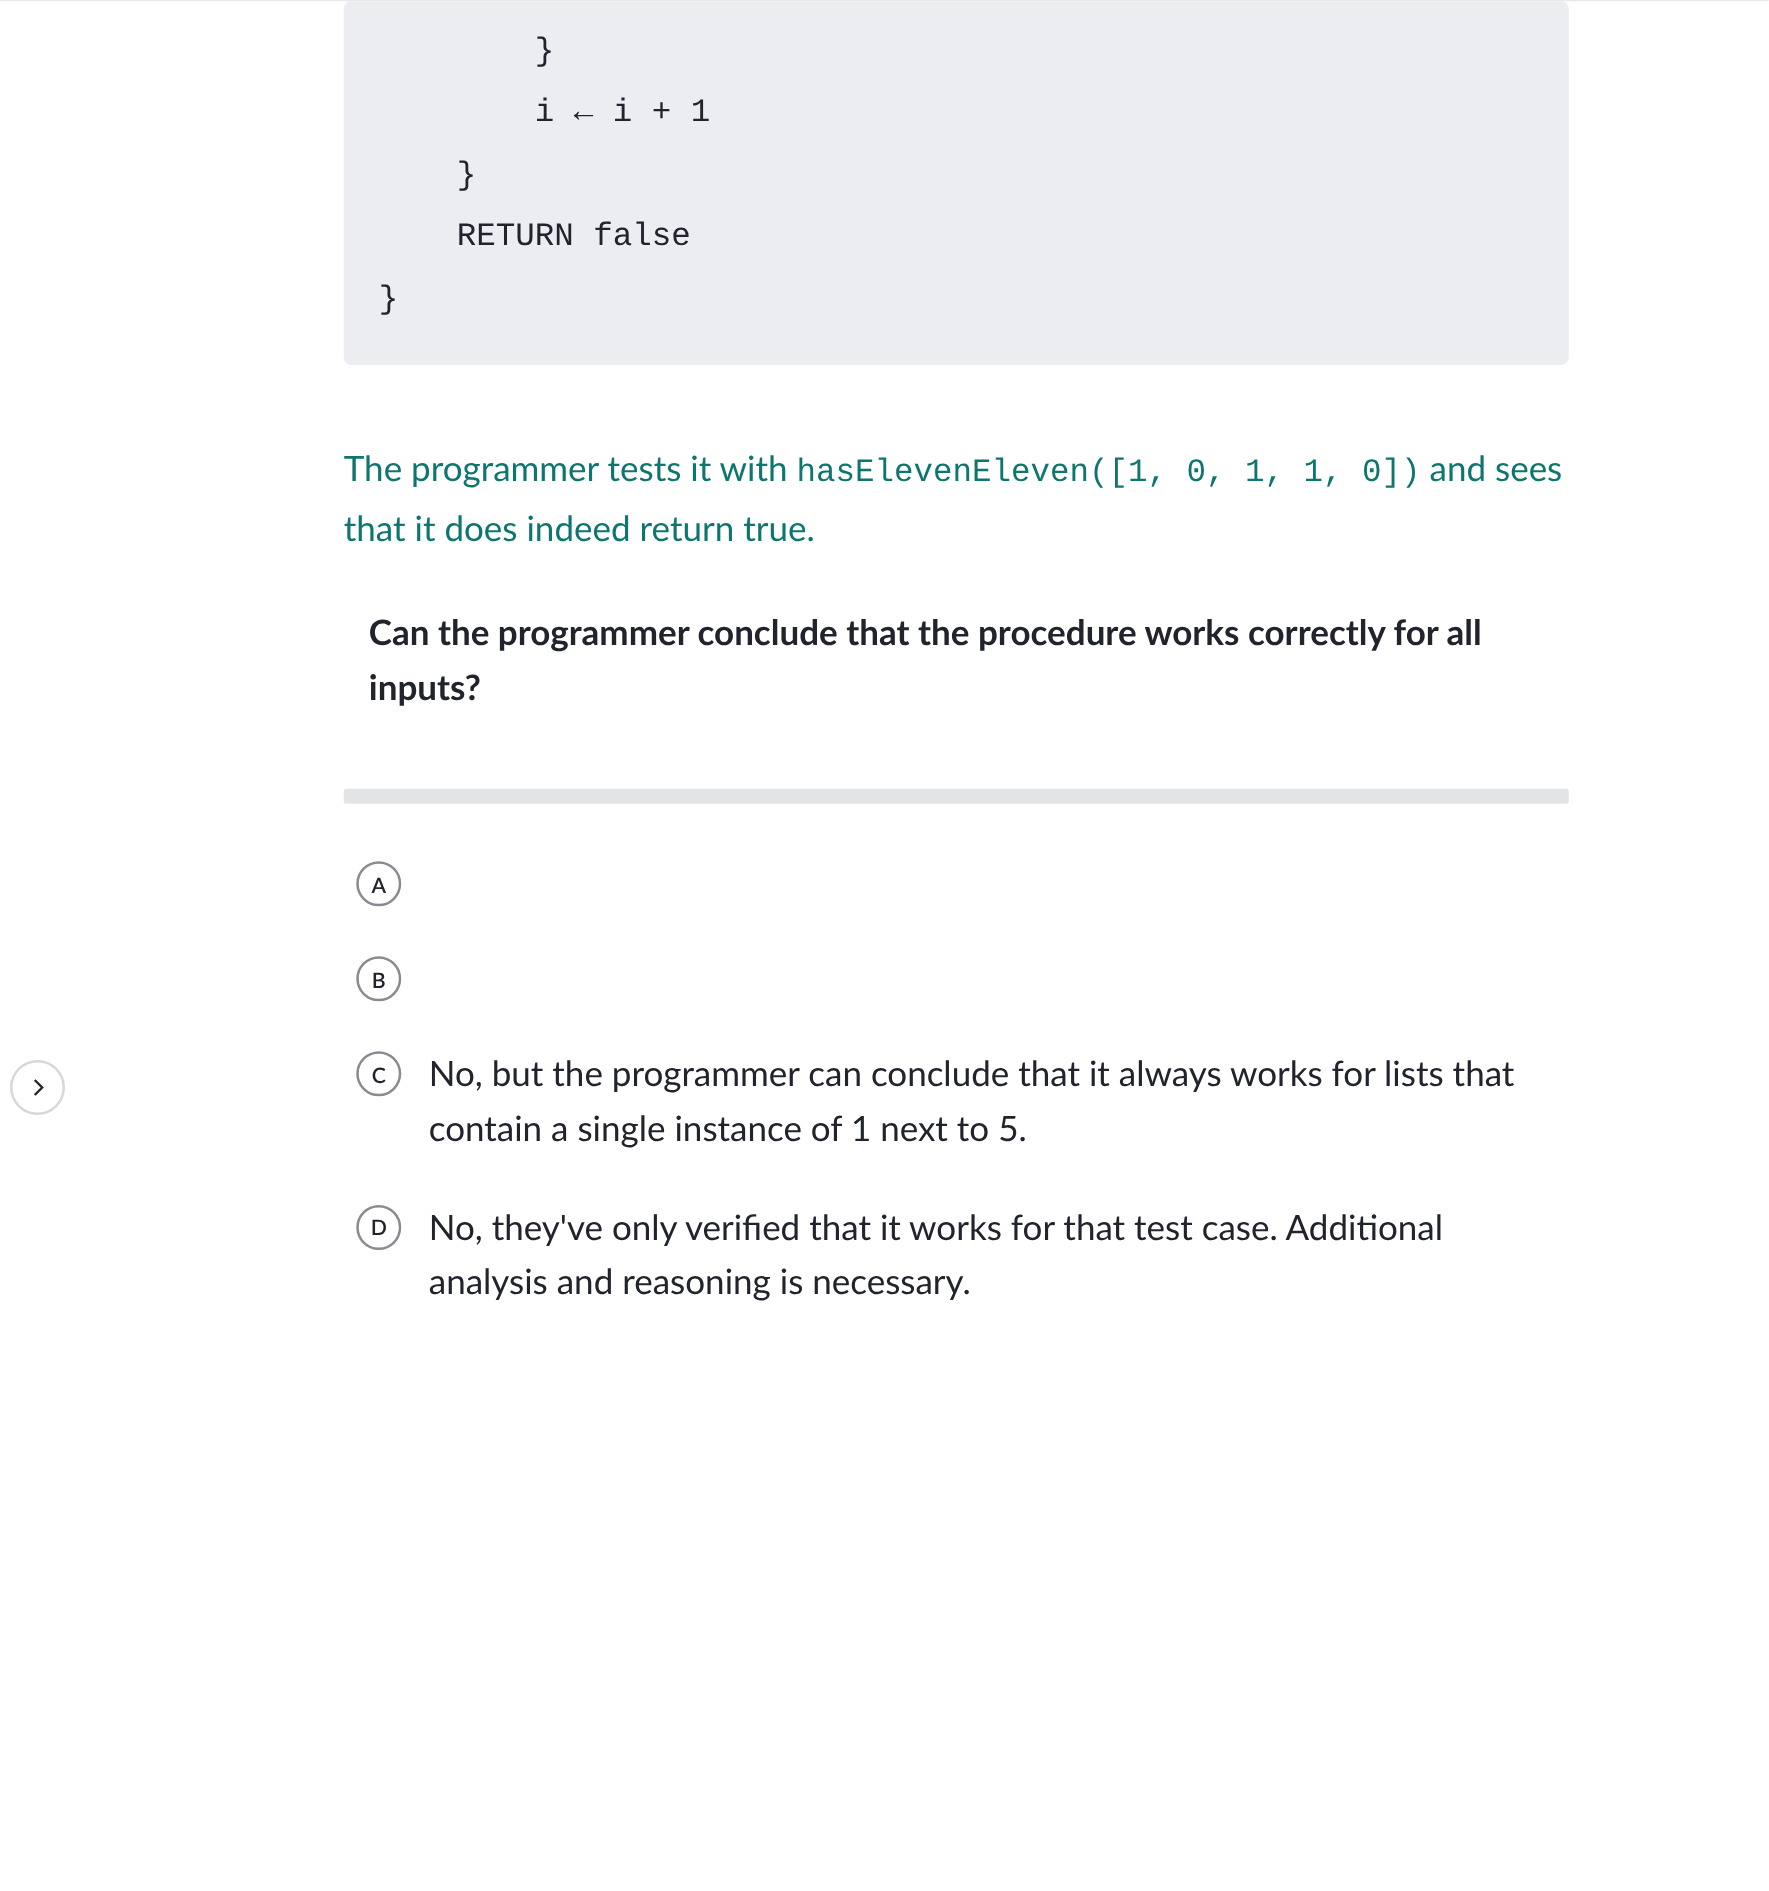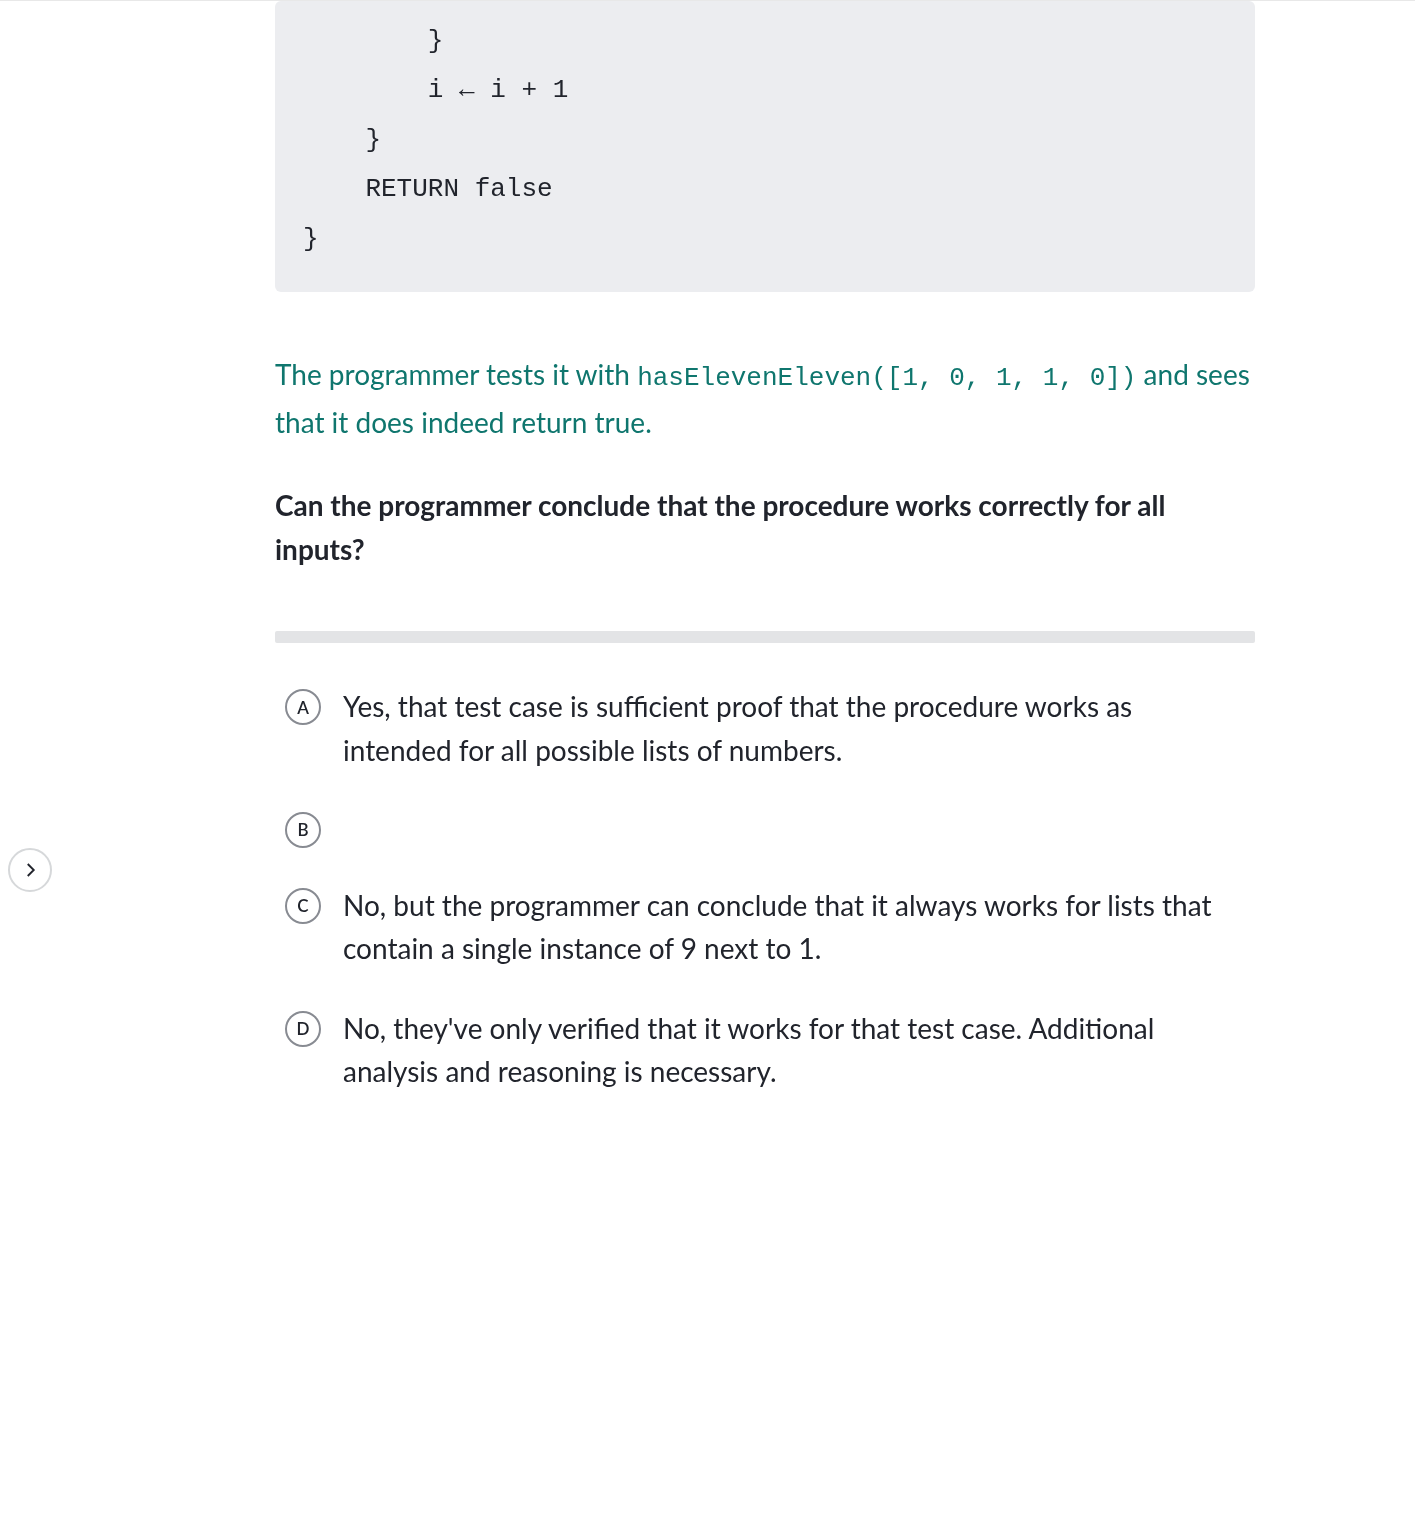--- a/index.html
+++ b/index.html
@@ -59,20 +59,21 @@
   .prose .mono {
     font-family: "SFMono-Regular", Consolas, "Liberation Mono", Menlo, Courier, monospace;
     font-size: 26px;
   }
   .question-bold {
     font-size: 28px;
     line-height: 1.55;
     font-weight: 700;
     color: #21242c;
     margin-bottom: 60px;
+    margin-left: 20px;
   }
   .choose-label {
     font-size: 26px;
     font-weight: 700;
     color: #21242c;
     margin-bottom: 14px;
   }
   .progress-track {
     height: 12px;
     background: #e3e4e6;
@@ -140,30 +141,29 @@
 
   <p class="question-bold">Can the programmer conclude that the procedure works correctly for all inputs?</p>
 
 
   <div class="progress-track">
     <div class="progress-fill" style="width:0%"></div>
   </div>
 
   <div class="answer">
     <div class="letter-circle">A</div>
-    <div class="answer-text">Yes, that test case is sufficient proof that the procedure works as intended for all possible lists of numbers.</div>
   </div>
 
   <div class="answer">
     <div class="letter-circle">B</div>
   </div>
 
   <div class="answer">
     <div class="letter-circle">C</div>
-    <div class="answer-text">No, but the programmer can conclude that it always works for lists that contain a single instance of 9 next to 1.</div>
+    <div class="answer-text">No, but the programmer can conclude that it always works for lists that contain a single instance of 1 next to 5.</div>
   </div>
 
   <div class="answer">
     <div class="letter-circle">D</div>
     <div class="answer-text">No, they've only verified that it works for that test case. Additional analysis and reasoning is necessary.</div>
   </div>
 
 </div>
 
 </body></html>

